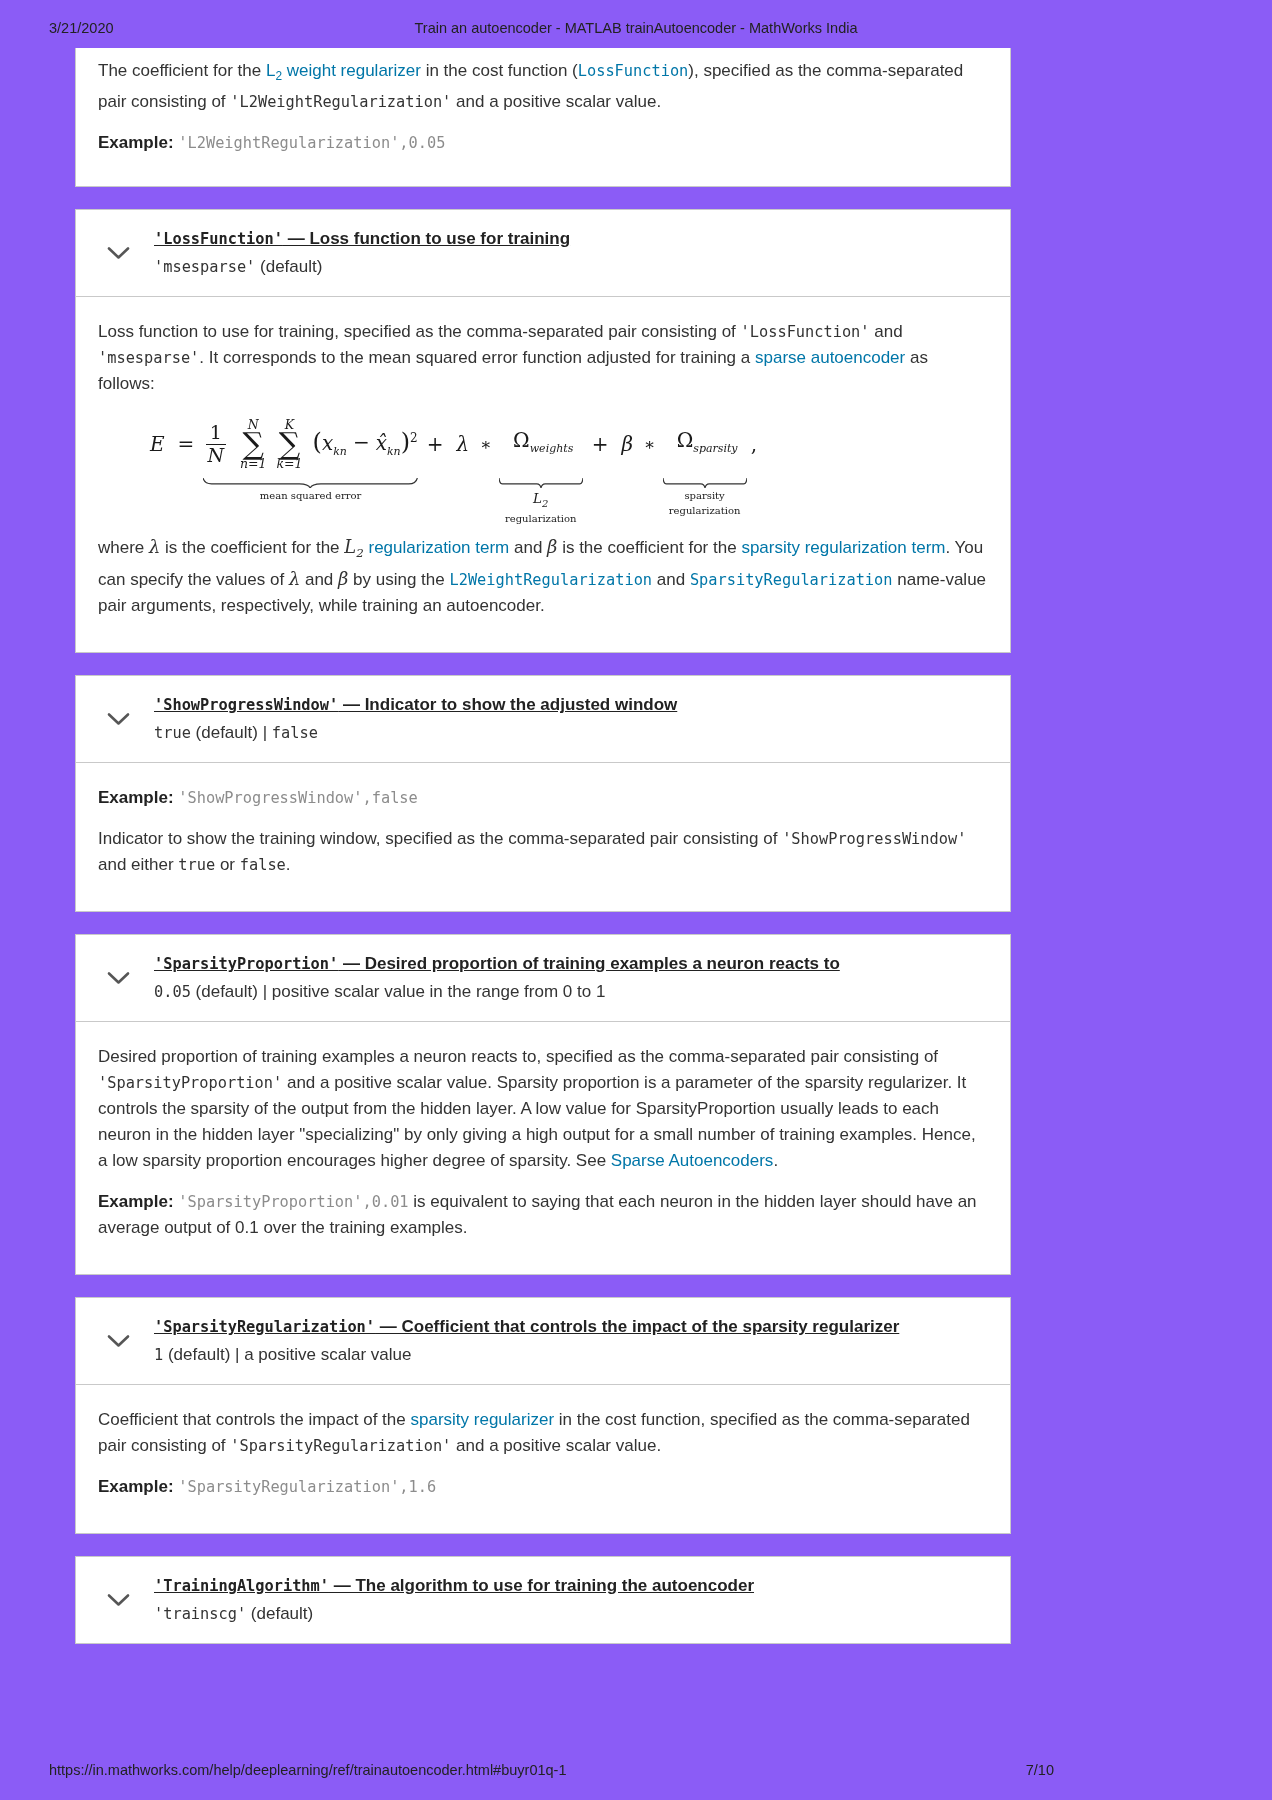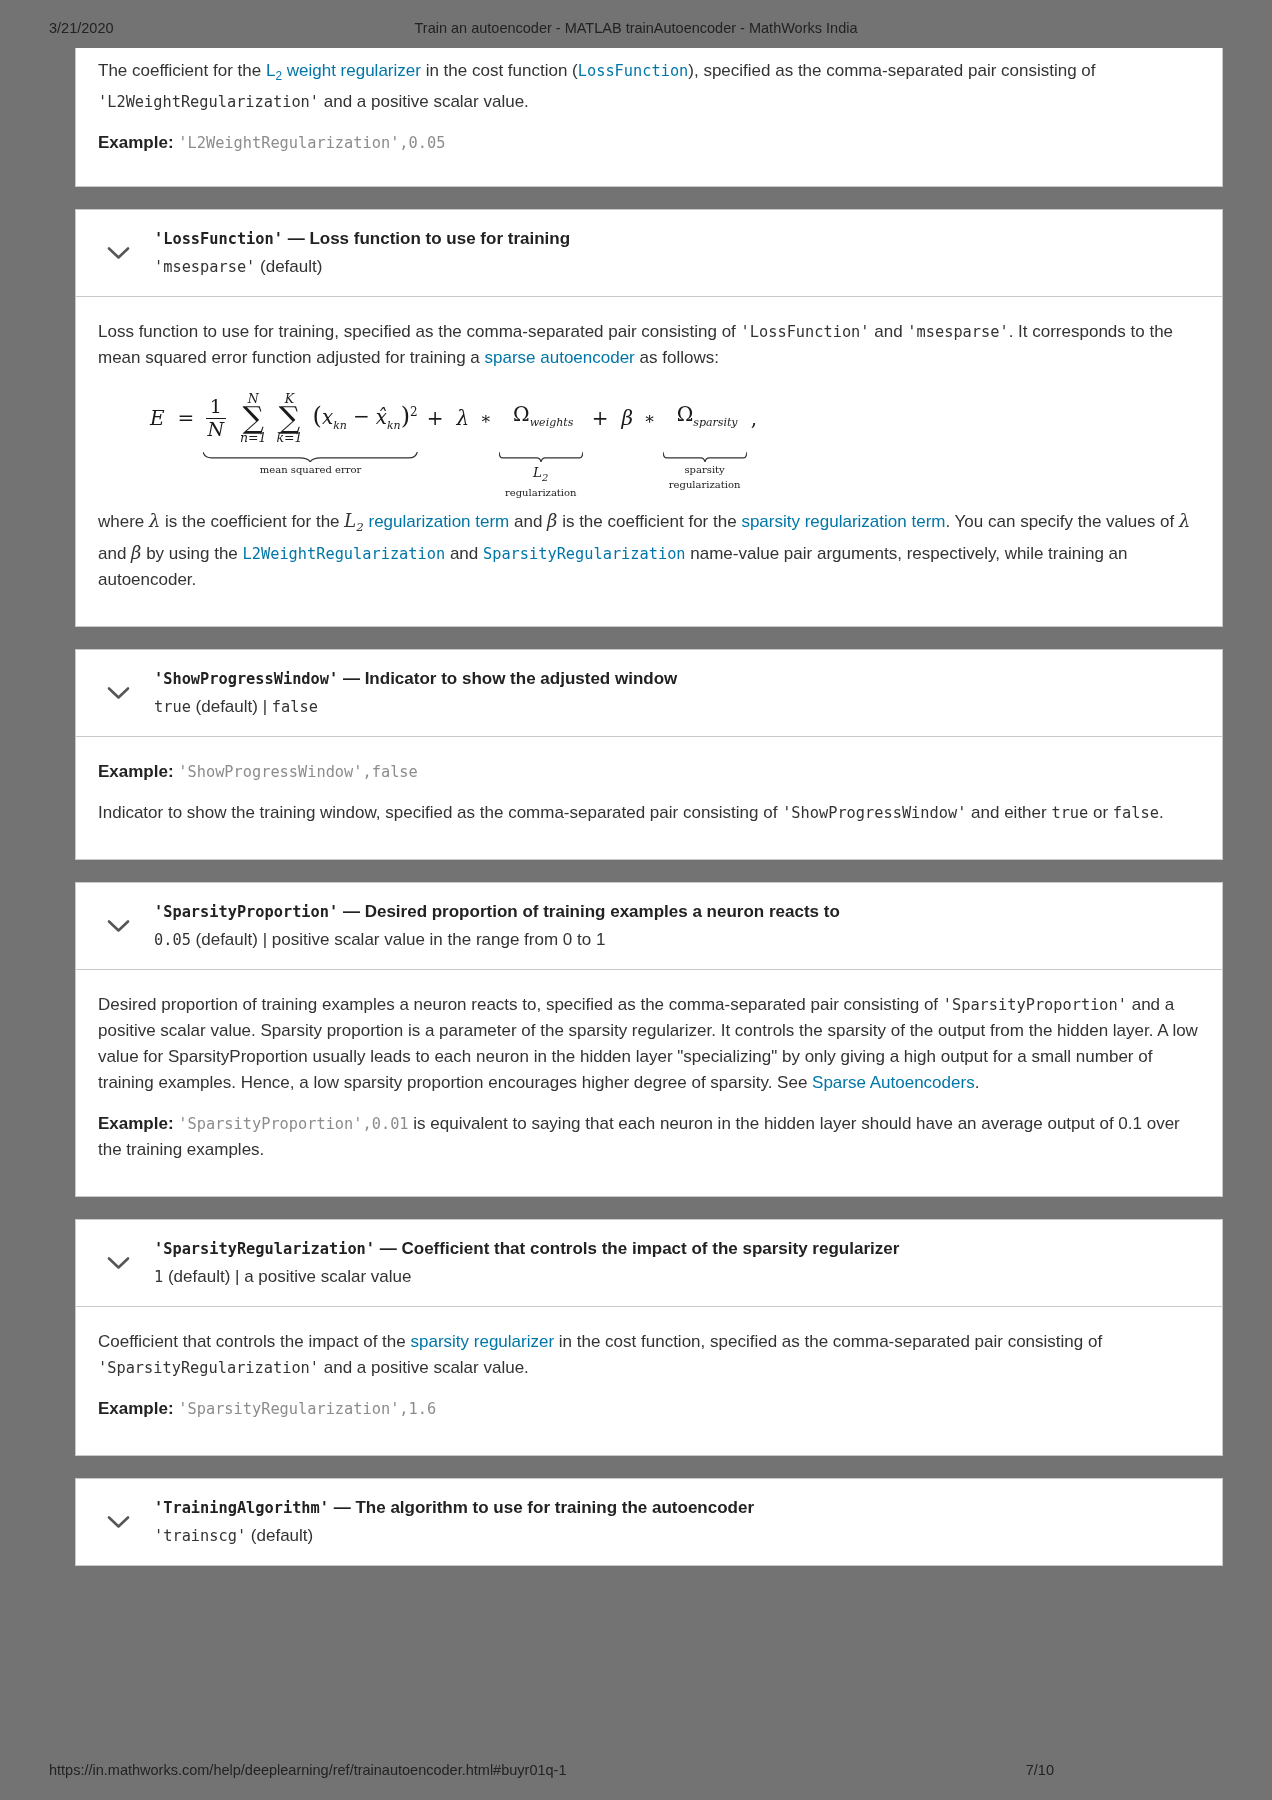--- a/index.html
+++ b/index.html
@@ -1,41 +1,41 @@
 <!DOCTYPE html>
 <html><head>
 <meta charset="utf-8">
 <style>
   * { box-sizing: border-box; margin: 0; padding: 0; }
   html, body { background: #ffffff; }
   .page {
     position: relative; width: 1272px; height: 1800px;
-    background: #737373; overflow: hidden;
+    background: #8b5cf6; overflow: hidden;
     font-family: "Liberation Sans", sans-serif; color: #333333;
   }
   
   .print-header, .print-footer {
     position: absolute; left: 0; width: 100%;
     font-size: 14.5px; color: #222222;
   }
   .print-header { top: 20px; }
   .print-footer { top: 1762px; }
   .print-date   { position: absolute; left: 49px; top: 0; }
   .print-title  { text-align: center; }
   .footer-url   { position: absolute; left: 49px; top: 0; }
   .footer-page  { position: absolute; right: 218px; top: 0; }
 
   
-  .content { position: absolute; top: 48px; left: 75px; width: 1148px; }
+  .content { position: absolute; top: 48px; left: 75px; width: 936px; }
   .box { border: 1px solid #c9c9c9; background: #fff; margin-bottom: 22px; }
   .box.cut-top { border-top: none; }
 
   .param-header { display: flex; align-items: center; padding: 15px 20px 15px 31px; }
   .param-header .chev { flex: 0 0 auto; margin-right: 24px; display: block; }
-  .param-line1 { font-size: 17px; line-height: 27px; font-weight: bold; color: #222; }
+  .param-line1 { font-size: 17px; line-height: 27px; font-weight: bold; color: #222; text-decoration: underline; }
   .param-line2 { font-size: 17px; line-height: 27px; color: #333; }
   .has-body .param-header { border-bottom: 1px solid #c9c9c9; }
 
   .param-body { padding: 22px 22px 33px; font-size: 17px; line-height: 26px; color: #333; }
   .box.cut-top .param-body { padding-top: 10px; padding-bottom: 30px; }
   .param-body p { margin: 0 0 15px 0; }
   .param-body p:last-child { margin-bottom: 0; }
 
   
   .seg-b  { font-weight: bold; color: #222; }

